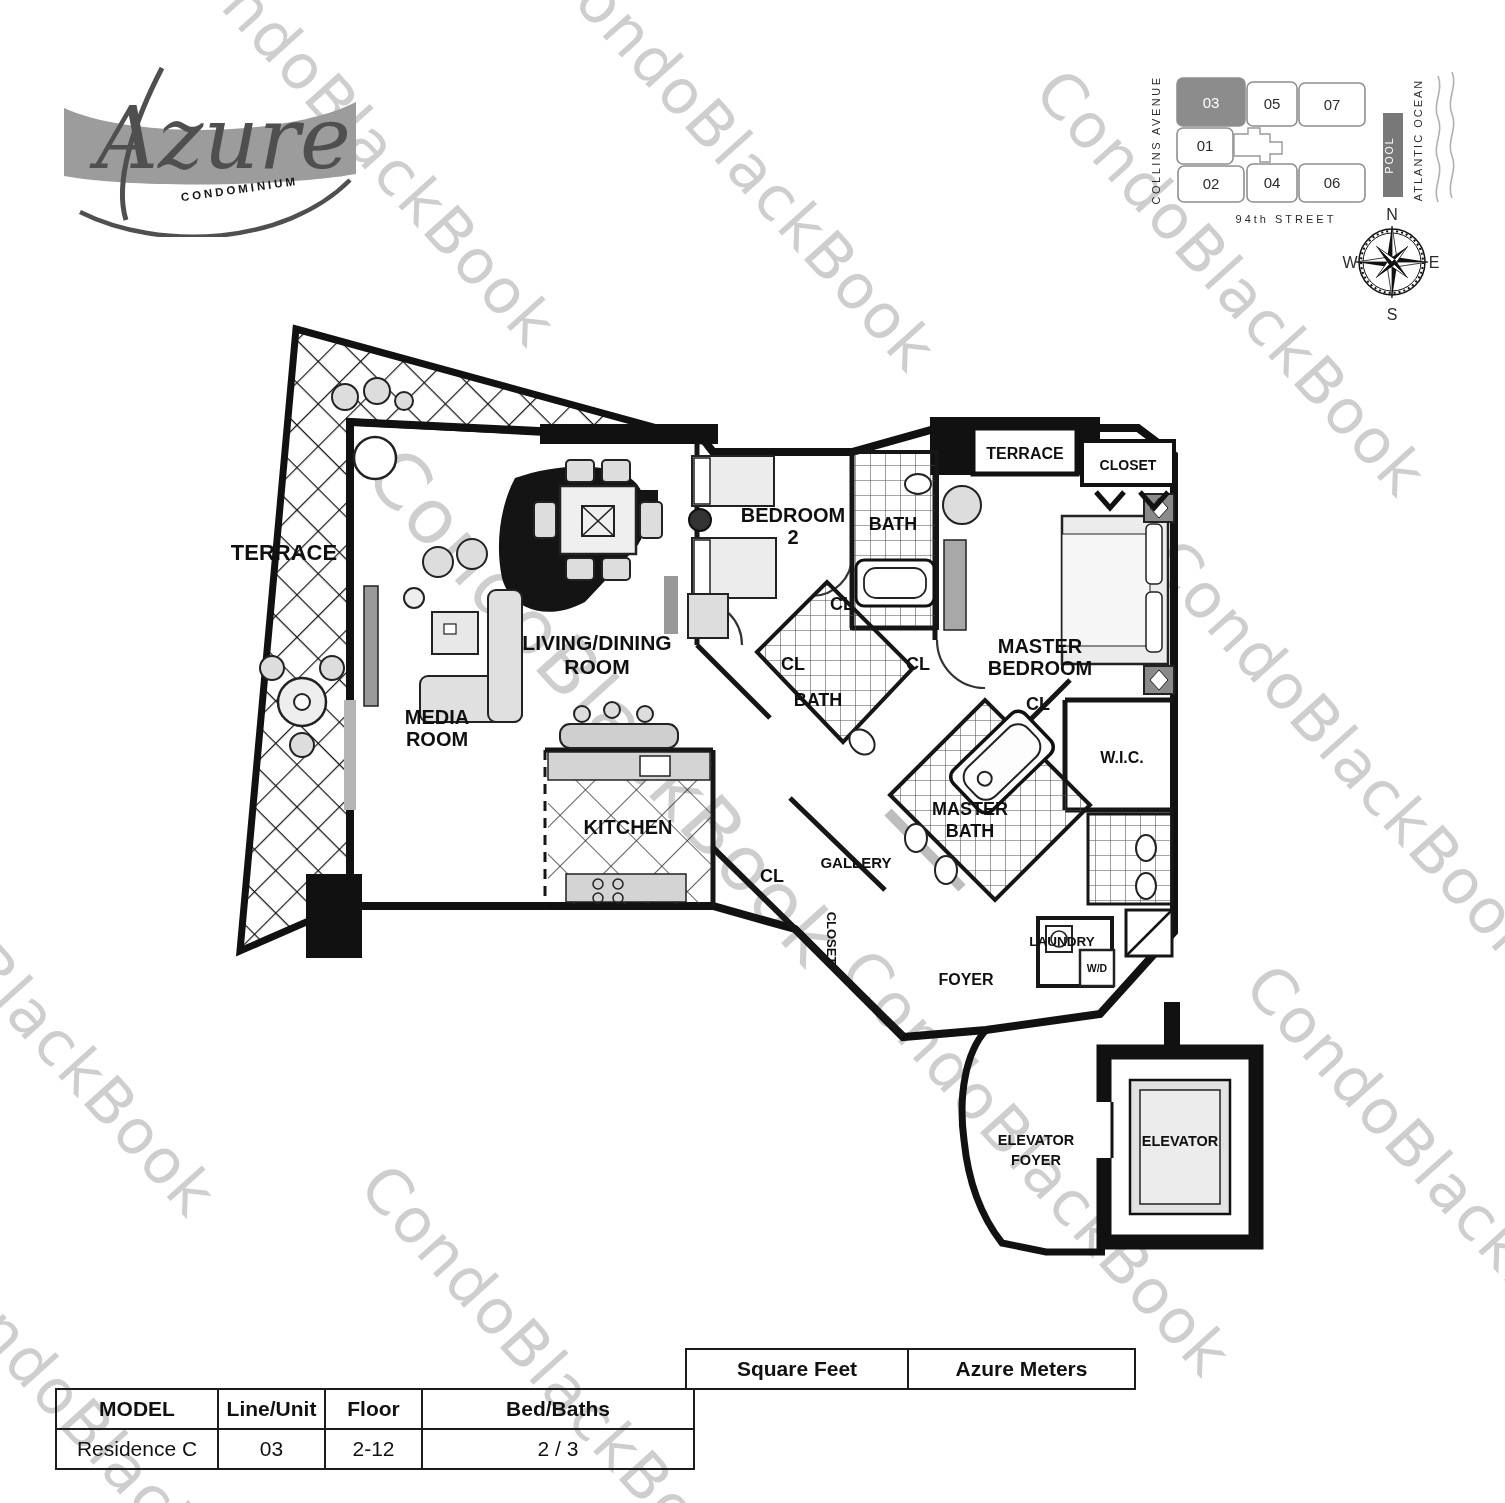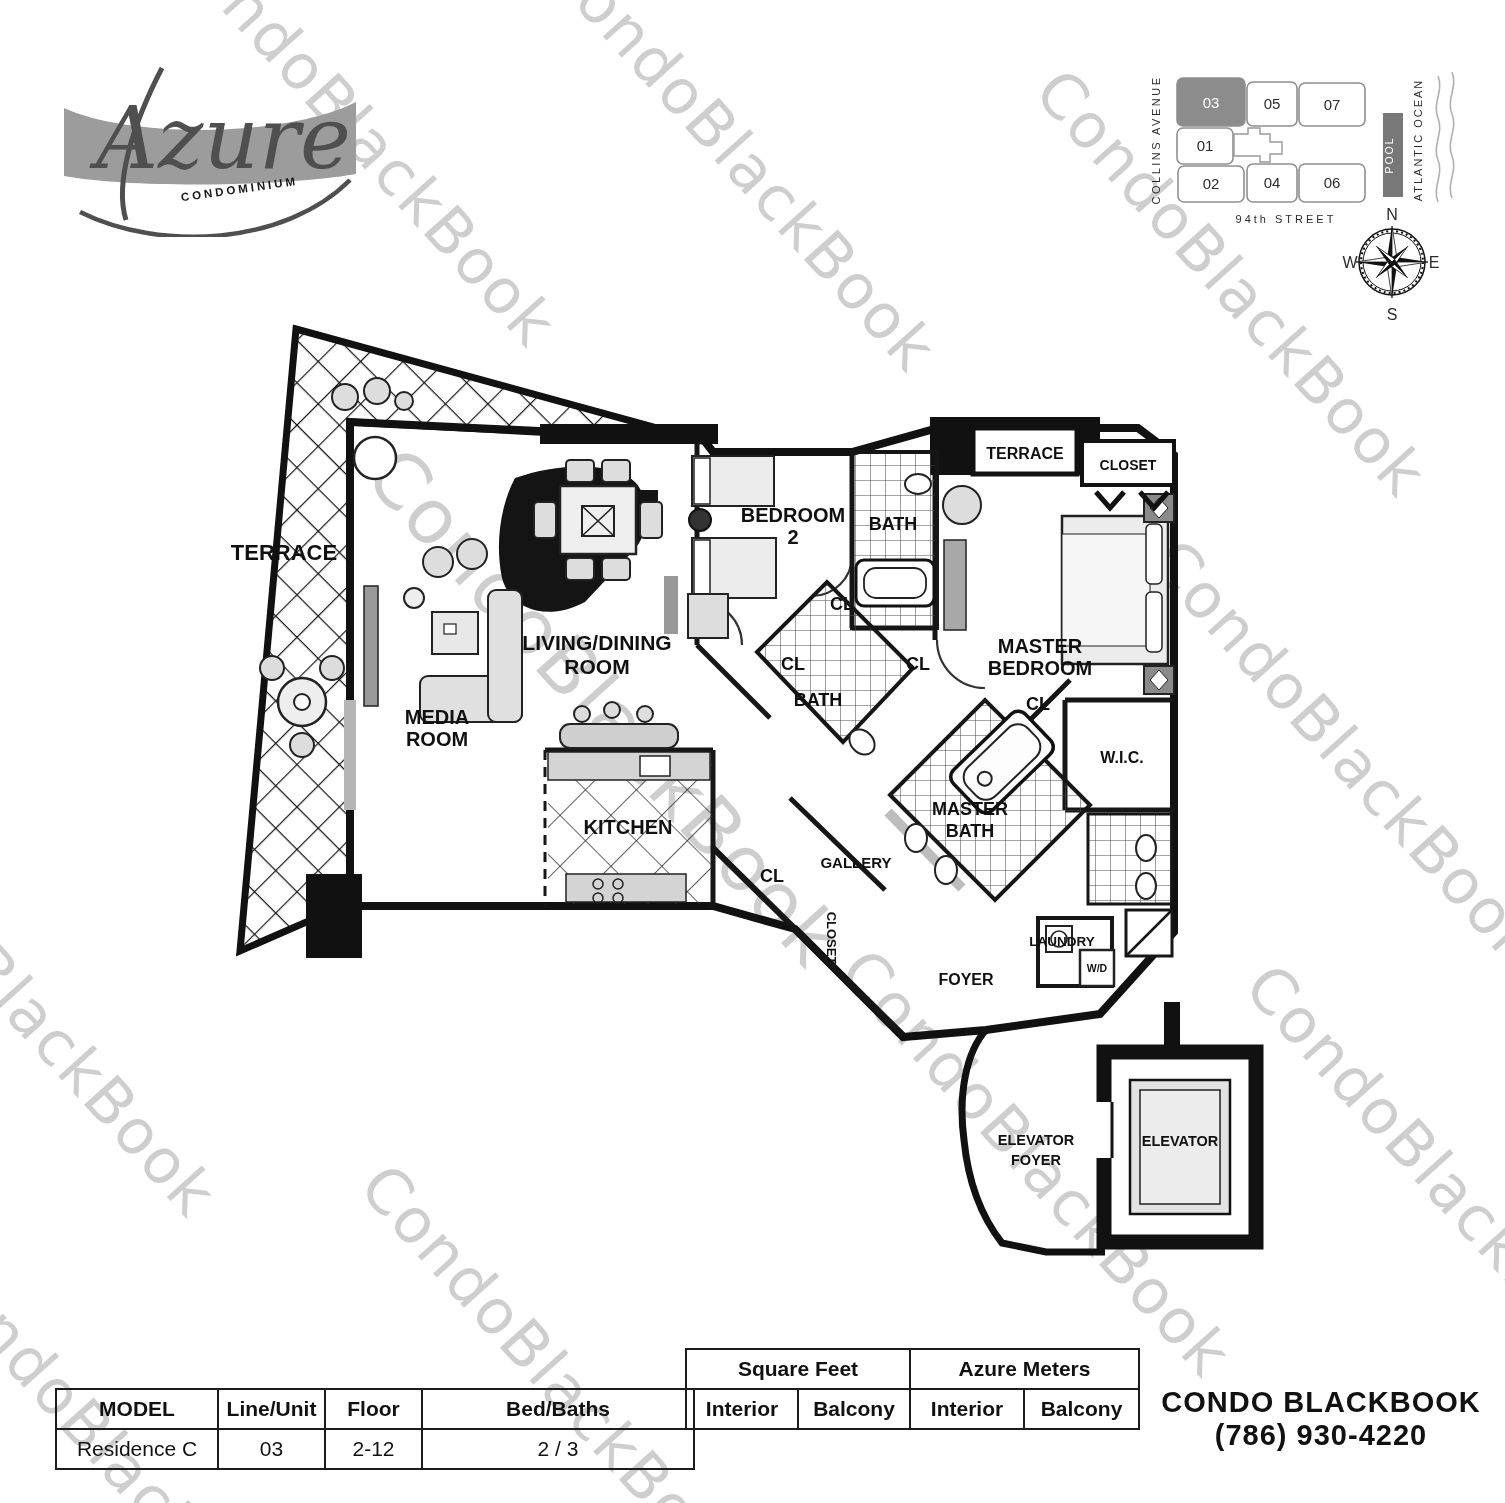--- a/index.html
+++ b/index.html
@@ -334,27 +334,17 @@
     </tr>
   </tbody>
     </table>
 
   <table class="spec righttab layer">
     <tbody>
         <tr>
       <th colspan="2" style="width:220px">Square Feet</th>
       <th colspan="2" style="width:225px">Azure Meters</th>
     </tr>
-    <tr>
-      <th style="width:110px">Interior</th>
-      <th style="width:110px">Balcony</th>
-      <th style="width:112px">Interior</th>
-      <th style="width:113px">Balcony</th>
-    </tr>
   </tbody>
     </table>
 
-  <div class="footer">
-    <div class="brand">CONDO BLACKBOOK</div>
-    <div class="phone">(786) 930-4220</div>
-  </div>
 
 </div>
 
 </body></html>

